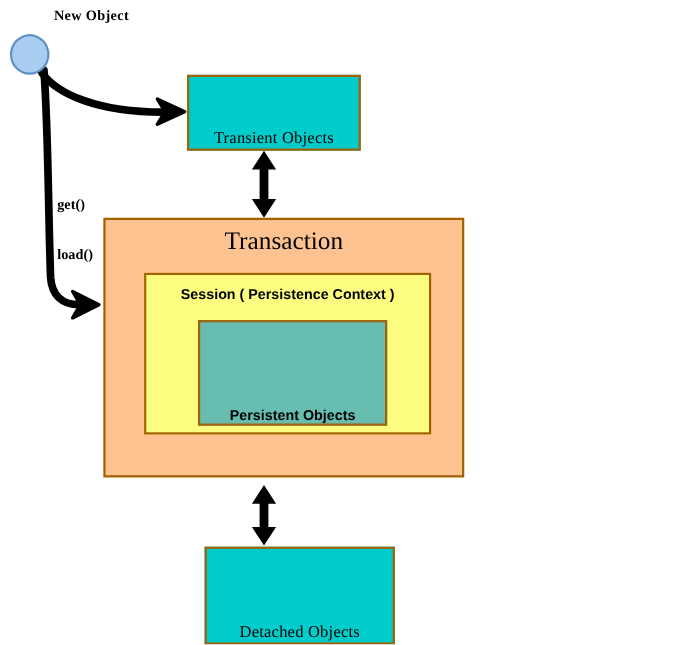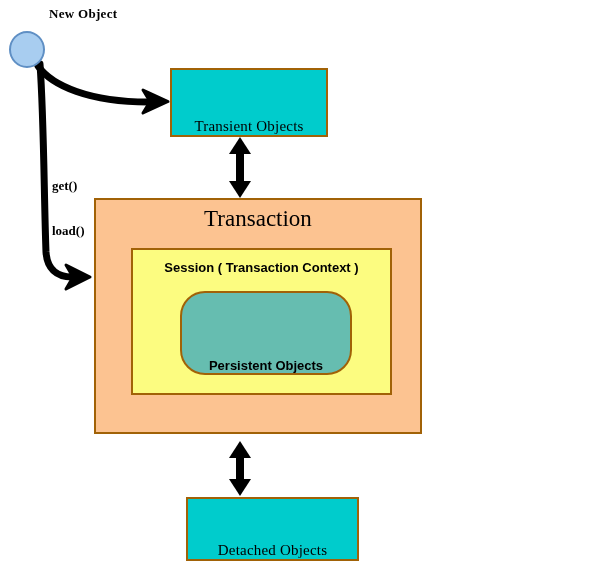--- a/index.html
+++ b/index.html
@@ -120,36 +120,35 @@
     font-family: "Liberation Sans", sans-serif;
     font-size: 13px;
     font-weight: bold;
     color: #000000;
   }
 
   #persistent-box {
     left: 47px;
     top: 41px;
     width: 172px;
-    height: 84px;
+    height: 96px;
     background: #66bdb0;
-    border-radius: 25px;
   }
   #persistent-box .box-text {
     font-family: "Liberation Sans", sans-serif;
     font-size: 13px;
     font-weight: bold;
     color: #000000;
   }
 
   #detached-box {
     left: 186px;
     top: 497px;
     width: 173px;
-    height: 64px;
+    height: 89px;
     background: #00cccc;
   }
   #detached-box .box-text {
     font-family: "Liberation Serif", serif;
     font-size: 15px;
     color: #000000;
     letter-spacing: 0.2px;
   }
 
   
@@ -204,21 +203,21 @@
   <div class="box" id="transient-box">
     <span class="box-text">Transient Objects</span>
   </div>
 
   <div class="box" id="transaction-box">
 
     <div id="transaction-title">Transaction</div>
 
     <div class="box" id="session-box">
 
-      <div id="session-title">Session ( Transaction Context )</div>
+      <div id="session-title">Session ( Persistence Context )</div>
 
       <div class="box" id="persistent-box">
         <span class="box-text">Persistent Objects</span>
       </div>
     </div>
   </div>
 
   <div class="box" id="detached-box">
     <span class="box-text">Detached Objects</span>
   </div>

